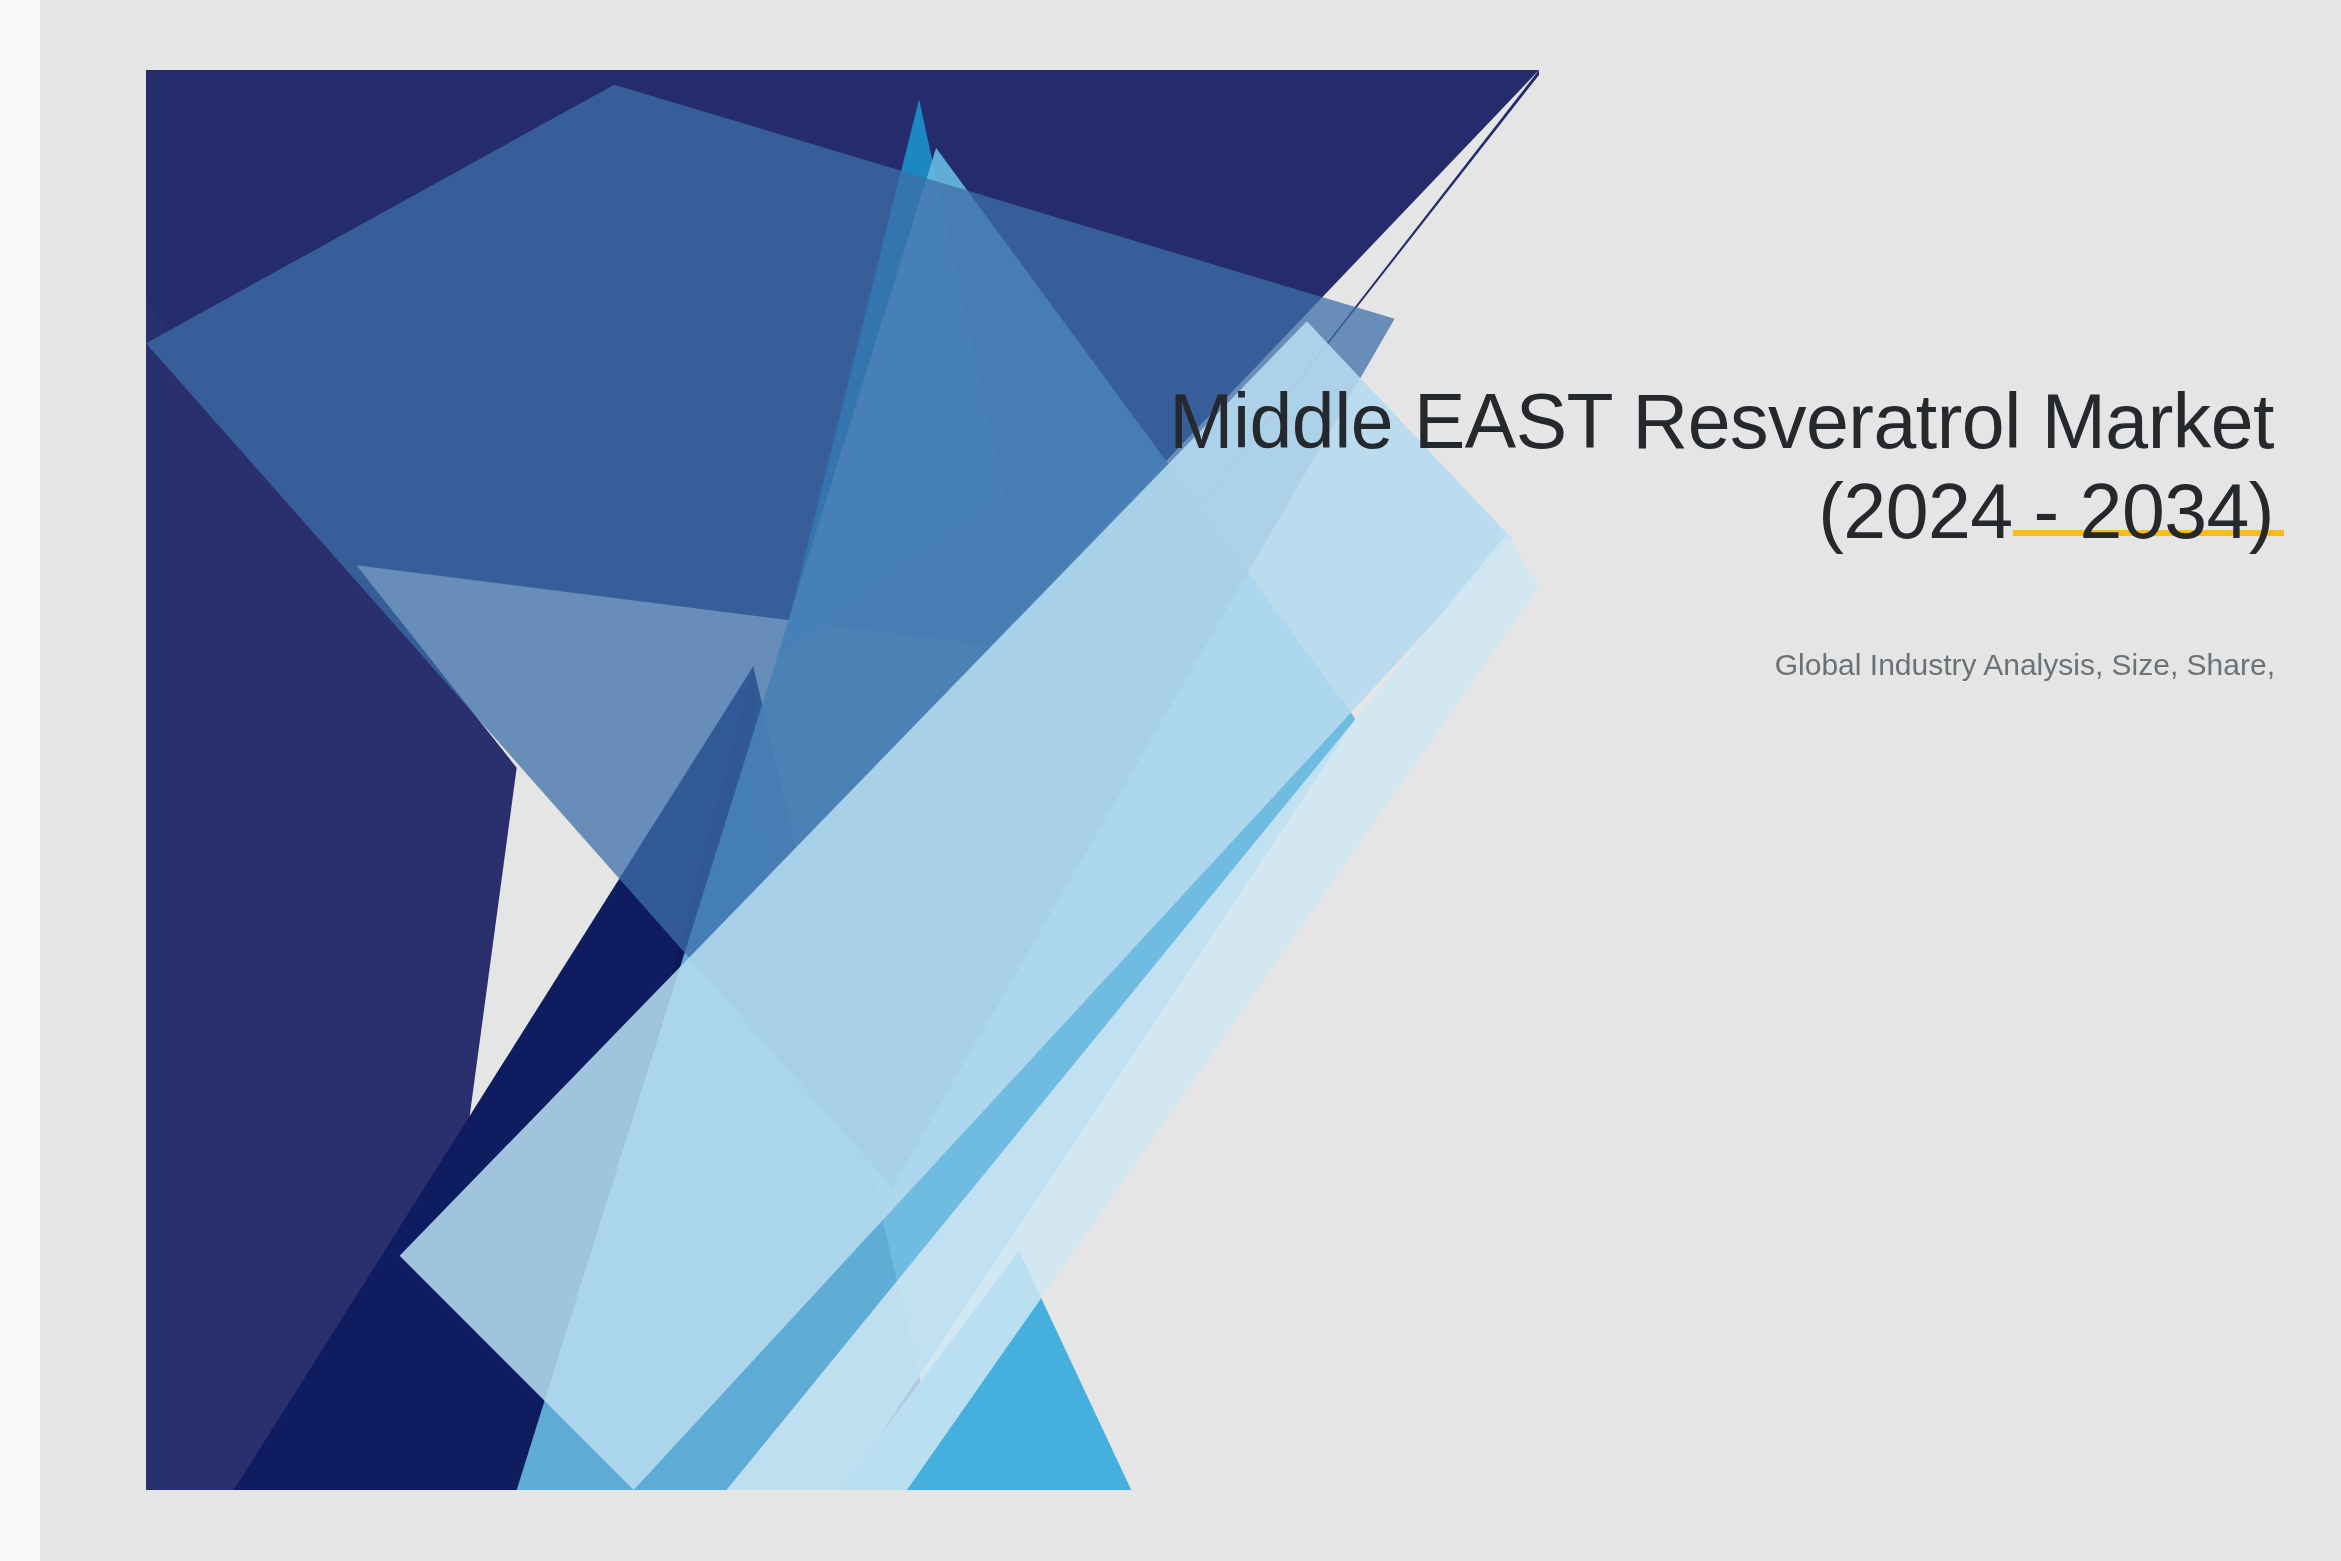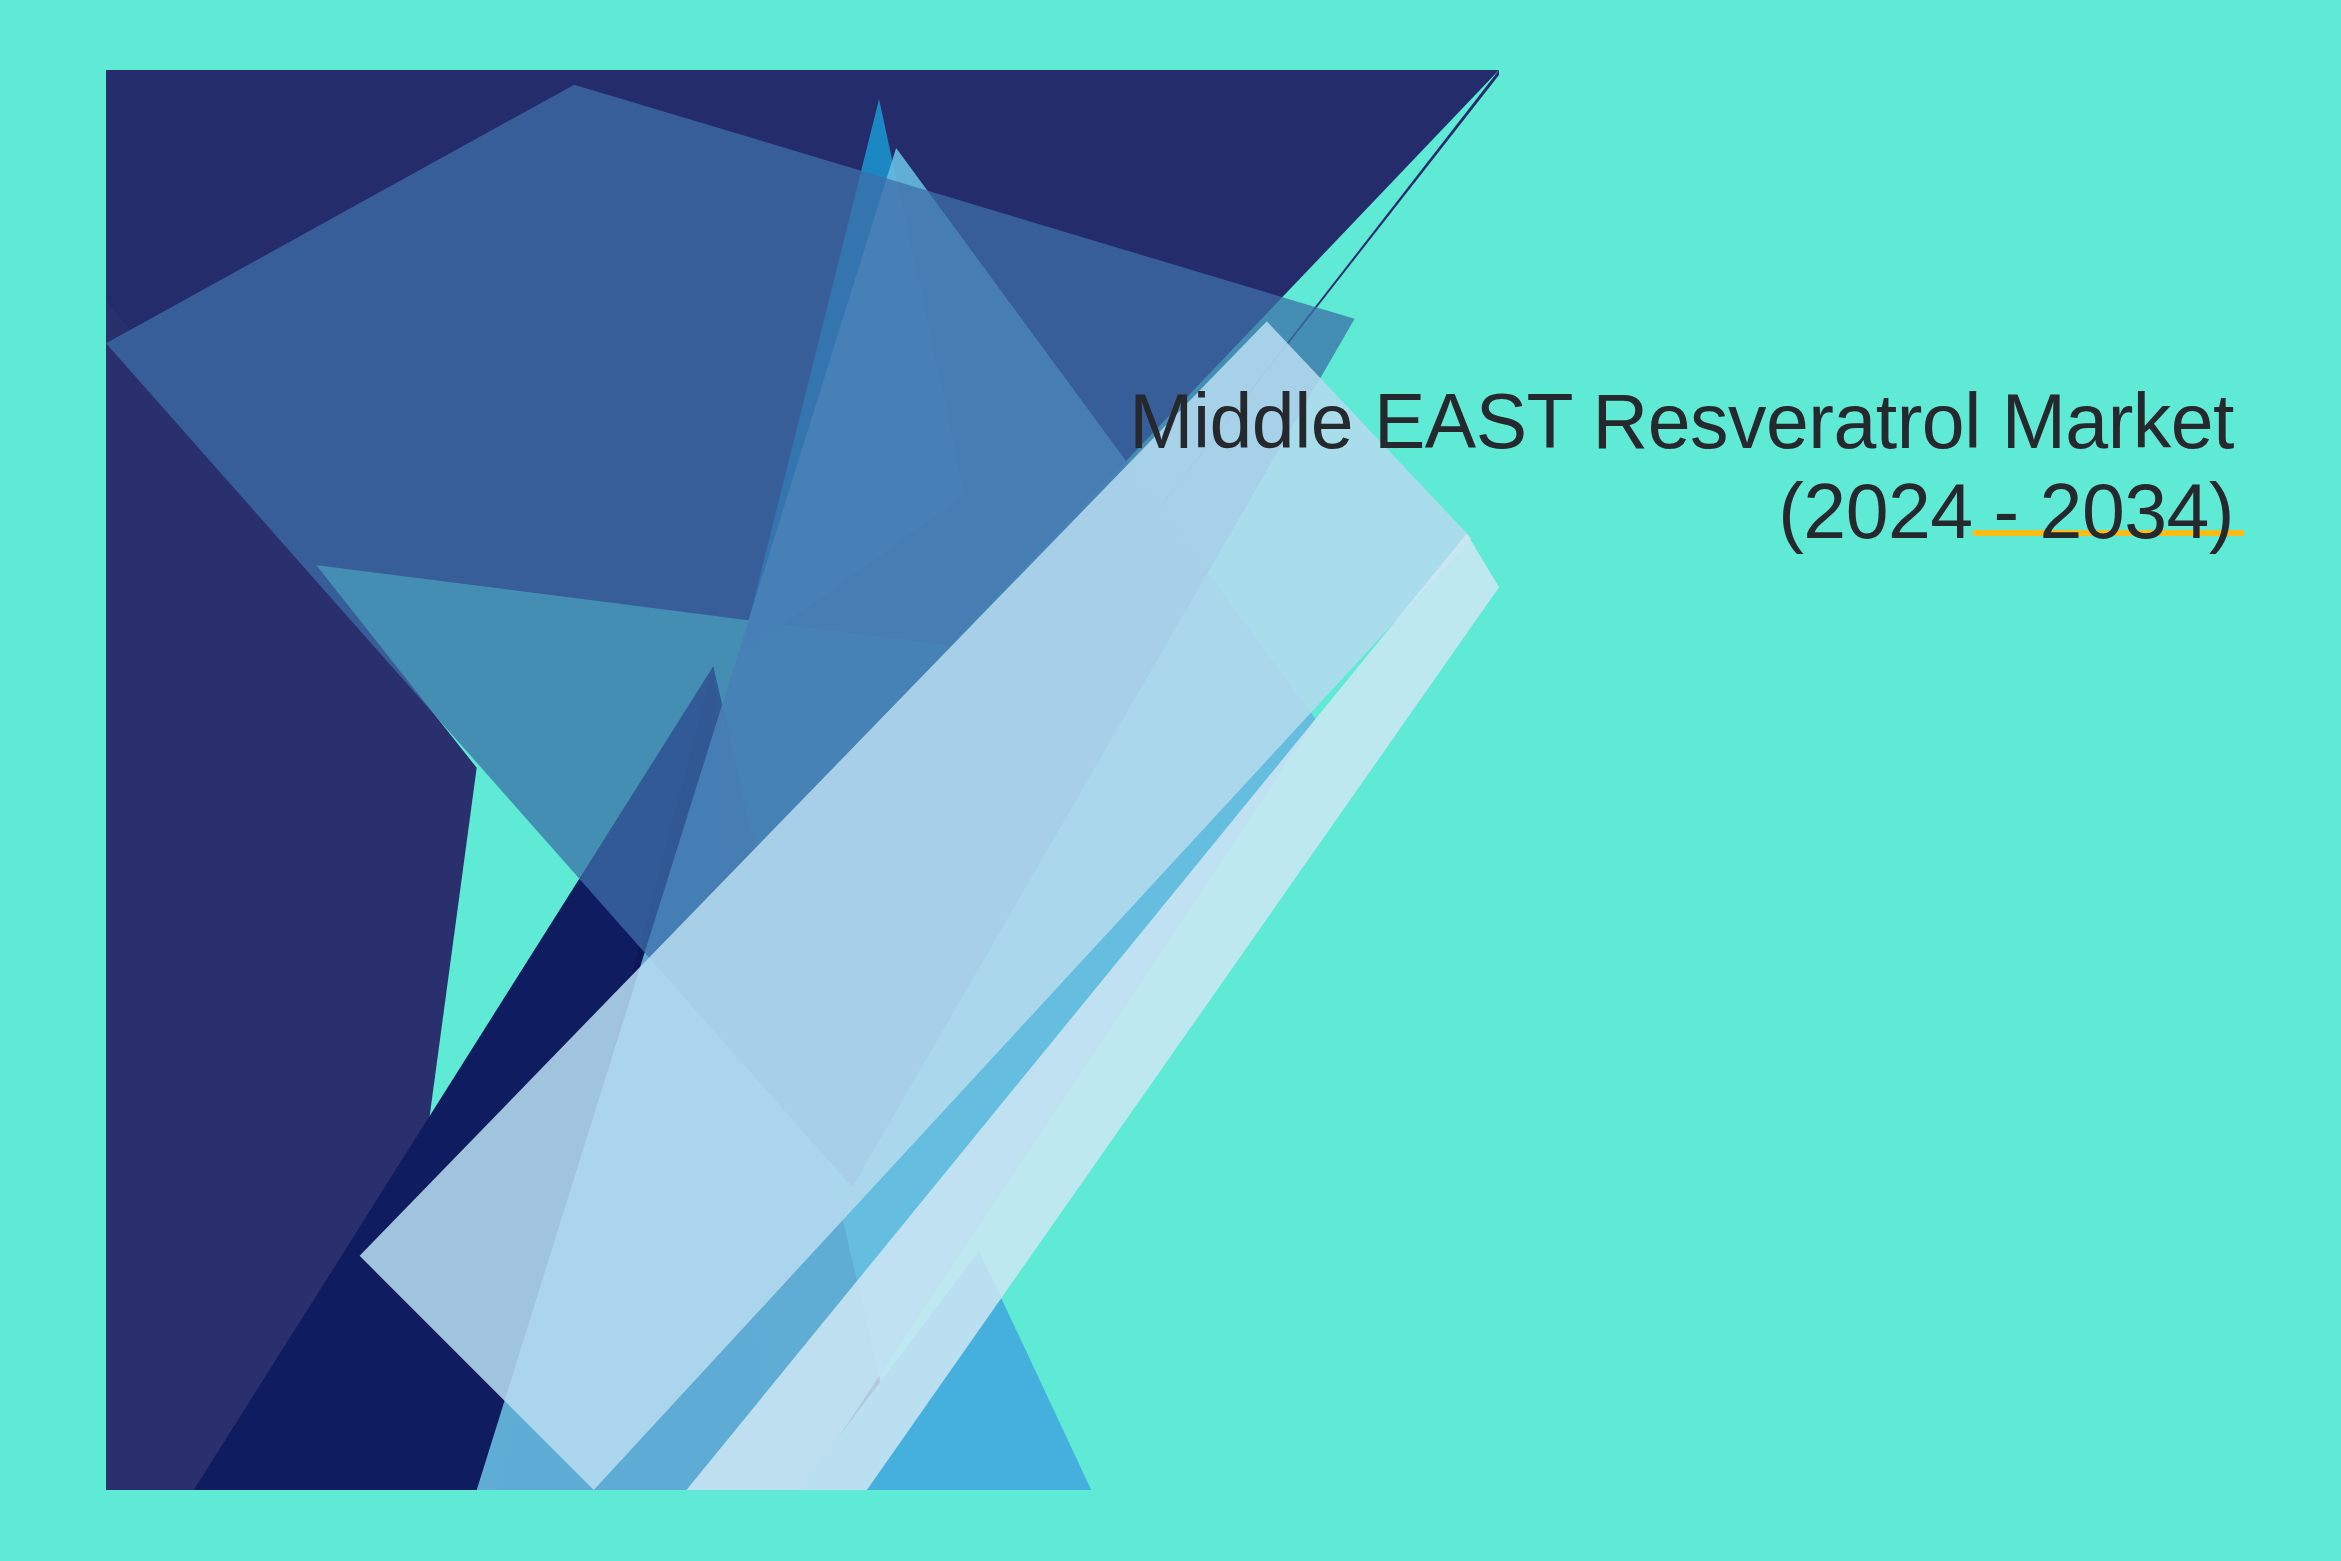--- a/index.html
+++ b/index.html
@@ -10,21 +10,22 @@
     width: 2342px;
     height: 1561px;
     background: #F7F9FB;
     font-family: "Liberation Sans", sans-serif;
     overflow: hidden;
     position: relative;
   }
   #cover-page {
     position: absolute;
     inset: 0;
-    background: #5eead4;
+    background: #e5e5e5;
+    margin-left: 40px;
   }
   
   #hero-artwork {
     position: absolute;
     left: 106px;
     top: 70px;
     width: 1393px;
     height: 1420px;
     overflow: hidden;
   }
@@ -116,16 +117,17 @@
   <div id="title-underline"></div>
 
   <div id="title-block">
     <h1 id="page-title">
       <span id="title-line-1">Middle EAST Resveratrol Market</span>
       <span id="title-line-2">(2024 - 2034)</span>
     </h1>
   </div>
 
   <p id="page-subtitle">
+    <span id="subtitle-line-1">Global Industry Analysis, Size, Share,</span>
   </p>
 
 </div>
 
 
 </body></html>

